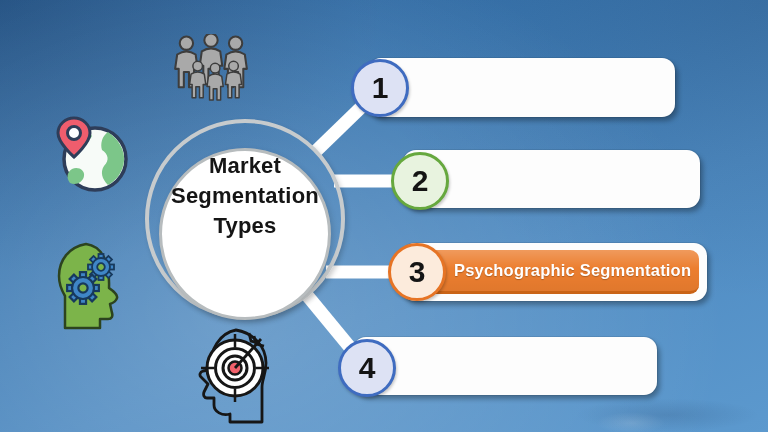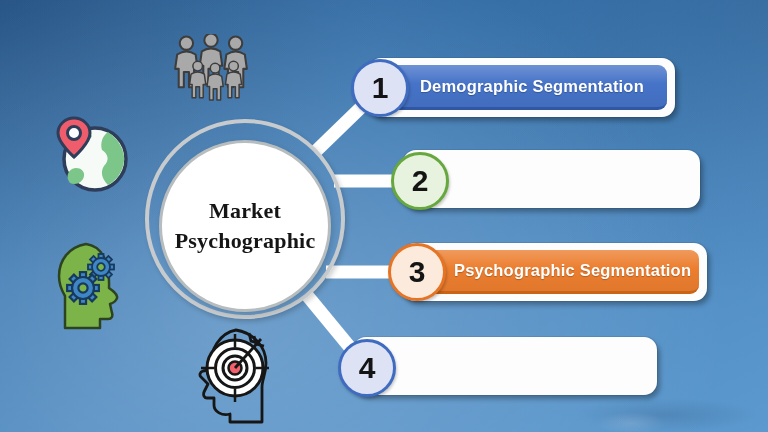--- a/index.html
+++ b/index.html
@@ -17,24 +17,24 @@
     background:radial-gradient(ellipse at center, rgba(25,50,85,.16), rgba(25,50,85,0) 70%);}
   .cloud2{left:596px;top:412px;width:70px;height:22px;
     background:radial-gradient(ellipse at center, rgba(255,255,255,.14), rgba(255,255,255,0) 70%);}
 
   .connectors{position:absolute;left:0;top:0;z-index:1;}
 
   
   .center-ring{position:absolute;left:145px;top:119px;width:200px;height:200px;
     border:4px solid #c7cbcd;border-radius:50%;box-sizing:border-box;z-index:2;
     box-shadow:2px 3px 5px rgba(0,0,0,.18);}
-  .center-circle{position:absolute;left:159px;top:140px;width:172px;height:172px;
+  .center-circle{position:absolute;left:159px;top:148px;width:172px;height:172px;
     background:#fff;border:3px solid #b7bcbe;border-radius:50%;box-sizing:border-box;z-index:3;
-    display:flex;align-items:center;justify-content:center;text-align:center;
-    box-shadow:2px 3px 6px rgba(0,0,0,.15);font-family:Liberation Serif, serif;}
+    display:flex;justify-content:center;text-align:center;
+    box-shadow:2px 3px 6px rgba(0,0,0,.15);}
   .center-title{font-size:22px;line-height:30px;font-weight:700;color:#151515;letter-spacing:.2px;}
   .center-title span{display:block;}
 
   
   .bar-group{position:absolute;background:#fdfdfd;border-radius:13px;z-index:4;
     box-shadow:3px 4px 5px rgba(0,0,0,.30), 0 0 0 1px rgba(0,0,0,.07);}
   .bar-fill{position:absolute;left:8px;right:8px;top:7px;bottom:7px;border-radius:9px;
     display:flex;align-items:center;border-bottom:3px solid transparent;box-sizing:border-box;
     background-image:linear-gradient(rgba(255,255,255,.22), rgba(255,255,255,0) 45%, rgba(0,0,0,.05));}
   .bar-label{margin-left:44px;color:#fff;font-weight:700;font-size:16.5px;letter-spacing:.2px;
@@ -69,28 +69,26 @@
     <line x1="315" y1="152" x2="381" y2="88" stroke="#ffffff" stroke-width="13"></line>
     <line x1="334" y1="181" x2="420" y2="181" stroke="#ffffff" stroke-width="13"></line>
     <line x1="326" y1="272" x2="417" y2="272" stroke="#ffffff" stroke-width="13"></line>
     <line x1="306" y1="294" x2="367" y2="368" stroke="#ffffff" stroke-width="13"></line>
   </svg>
 
   <div class="center-ring"></div>
   <div class="center-circle">
     <div class="center-title">
       <span>Market</span>
-      <span>Psychographic</span>
+      <span>Segmentation</span>
+      <span>Types</span>
     </div>
   </div>
 
   <div class="bar-group item1">
-    <div class="bar-fill" style="background-color: rgb(70, 115, 200); border-bottom-color: rgb(47, 87, 164);">
-      <span class="bar-label">Demographic Segmentation</span>
-    </div>
     <div class="num-circle" style="background-color: rgb(221, 226, 244); border-color: rgb(63, 108, 192);">
       <span>1</span>
     </div>
   </div>
 
   <div class="bar-group item2">
     <div class="num-circle" style="background-color: rgb(232, 243, 223); border-color: rgb(102, 168, 62);">
       <span>2</span>
     </div>
   </div>

